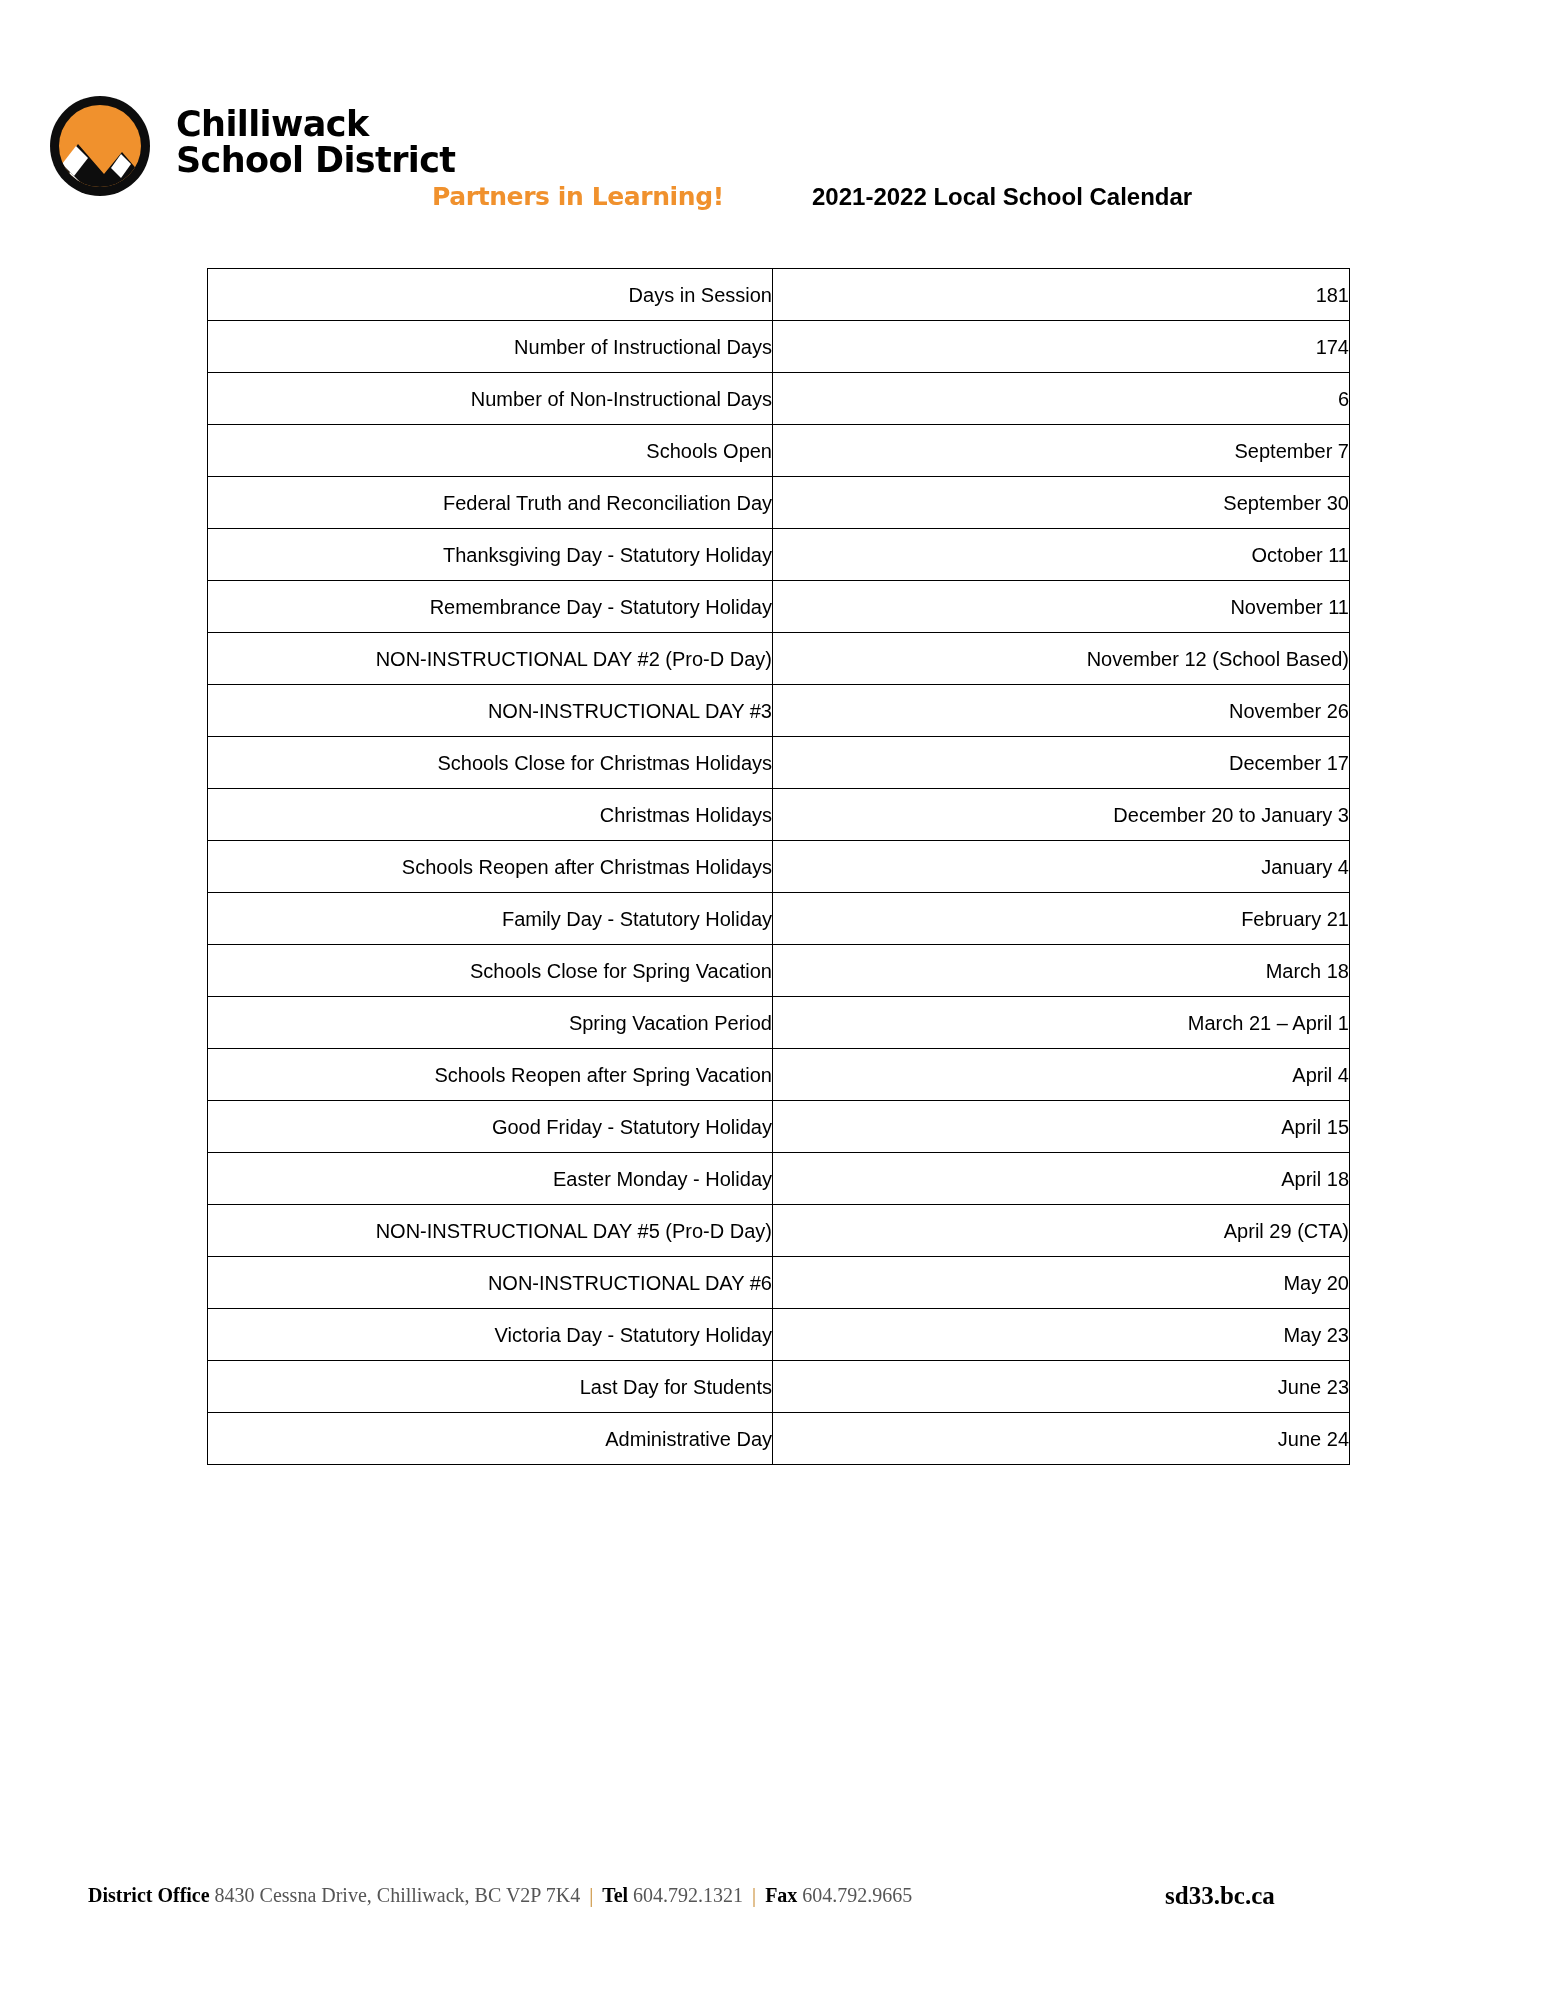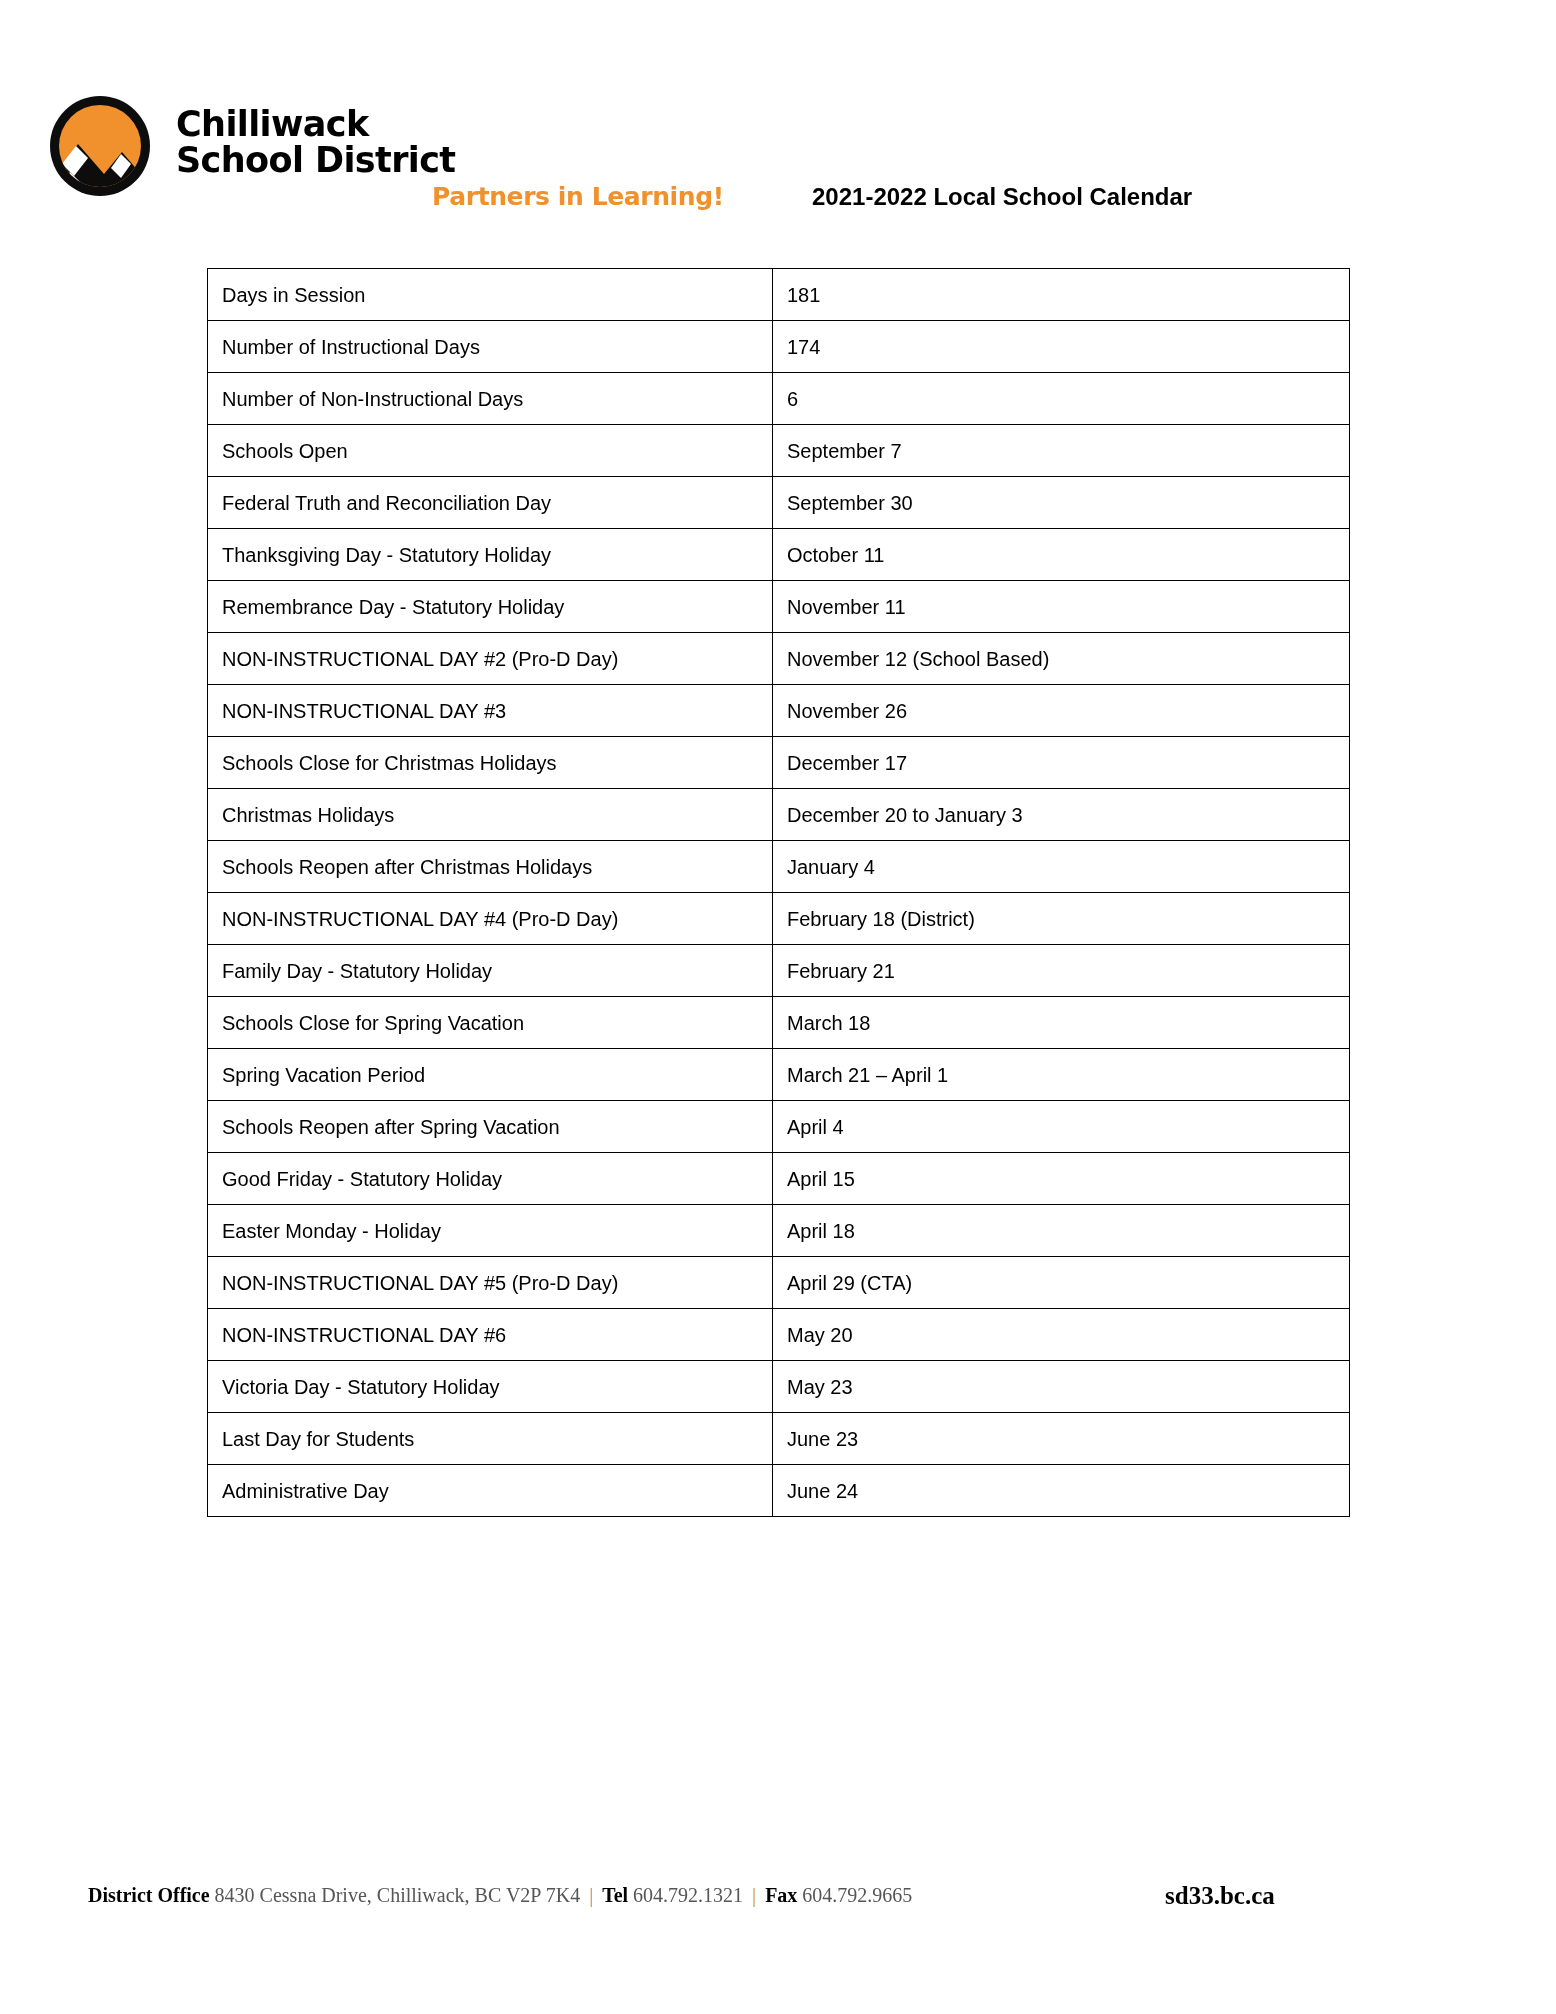--- a/index.html
+++ b/index.html
@@ -82,20 +82,21 @@
   }
   .calendar-table td {
     border: 1px solid #000000;
     height: 51px;
     padding: 0 0 0 14px;
     font-size: 20px;
     font-family: "Liberation Sans", sans-serif;
     color: #000000;
     vertical-align: middle;
     line-height: 24px;
+    text-align: right;
   }
   .calendar-table td.col-event { width: 550px; }
   .calendar-table td.col-date  { width: 562px; }
 
   
   .footer {
     position: absolute;
     left: 0;
     top: 1884px;
     width: 1556px;
@@ -203,24 +204,20 @@
         <td class="col-event">Schools Close for Christmas Holidays</td>
         <td class="col-date">December 17</td>
       </tr>
       <tr>
         <td class="col-event">Christmas Holidays</td>
         <td class="col-date">December 20 to January 3</td>
       </tr>
       <tr>
         <td class="col-event">Schools Reopen after Christmas Holidays</td>
         <td class="col-date">January 4</td>
-      </tr>
-      <tr>
-        <td class="col-event">NON-INSTRUCTIONAL DAY #4 (Pro-D Day)</td>
-        <td class="col-date">February 18 (District)</td>
       </tr>
       <tr>
         <td class="col-event">Family Day - Statutory Holiday</td>
         <td class="col-date">February 21</td>
       </tr>
       <tr>
         <td class="col-event">Schools Close for Spring Vacation</td>
         <td class="col-date">March 18</td>
       </tr>
       <tr>

